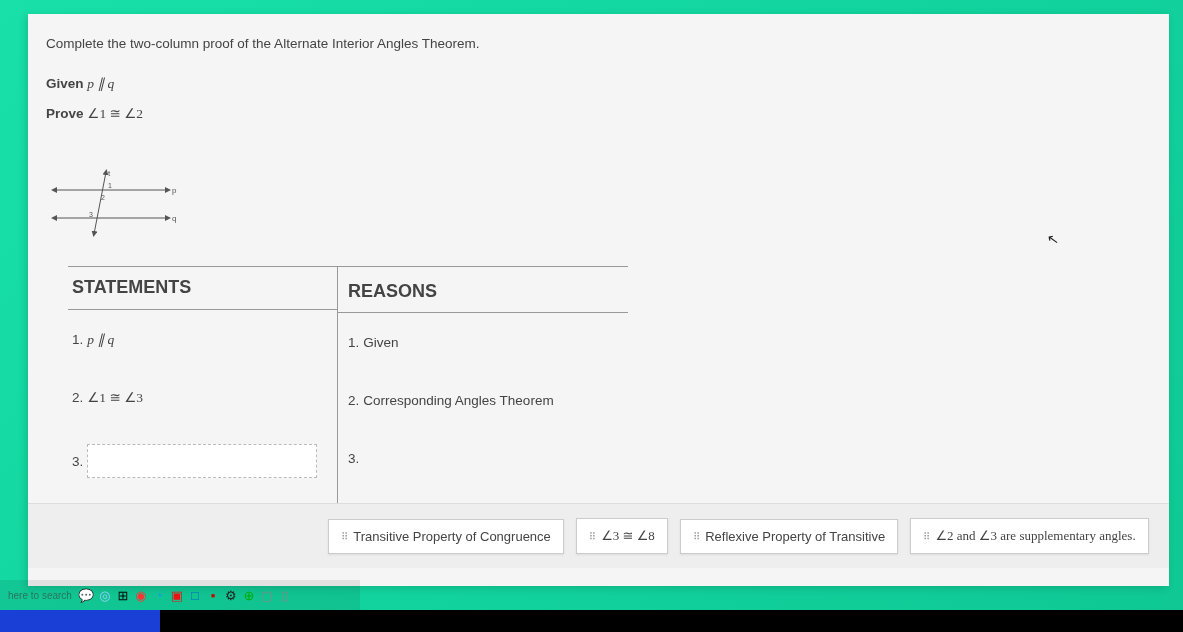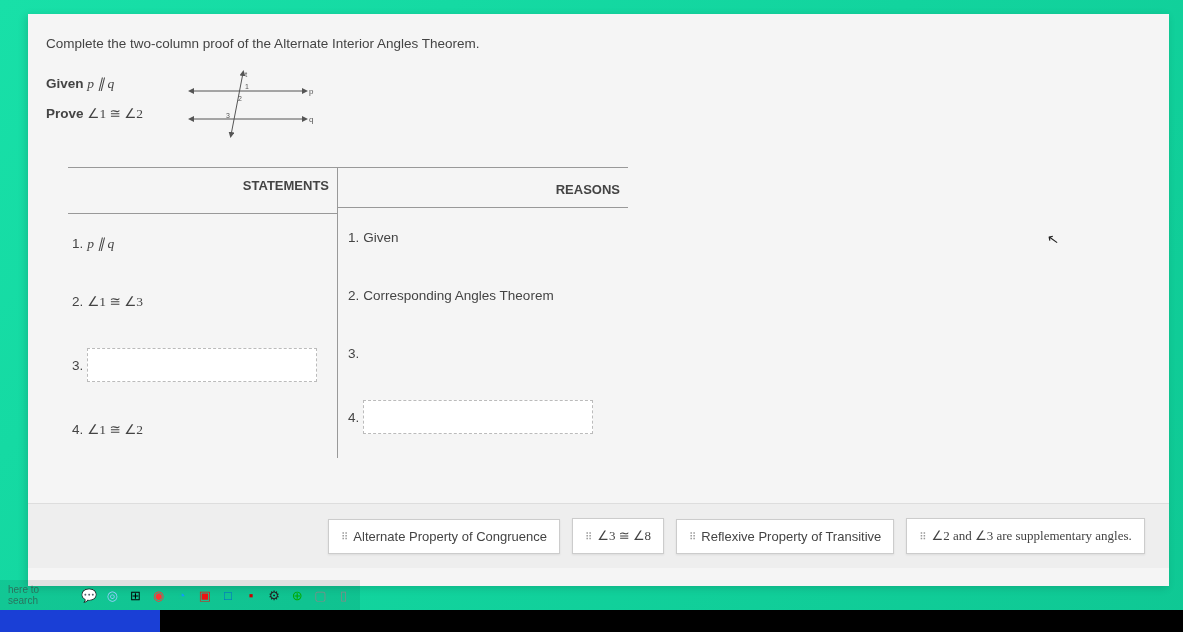--- a/index.html
+++ b/index.html
@@ -10,33 +10,33 @@
     background: #f5f5f5;
     width: 100%;
     height: 572px;
     padding: 22px 18px 18px 18px;
     position: relative;
     box-shadow: -2px 2px 8px rgba(0,0,0,0.15);
   }
   
   .prompt { font-size: 13.5px; color: #444; margin-bottom: 18px; }
   
-  .given-row { display: flex; align-items: flex-start; gap: 40px; margin-bottom: 28px; }
+  .given-row { display: flex; align-items: flex-start; gap: 40px; margin-bottom: 28px; flex-direction: column; }
   .givprove { font-size: 13.5px; color: #444; line-height: 2.2; }
   .givprove b { font-weight: bold; }
   .math-i { font-style: italic; font-family: 'Times New Roman', serif; }
   .ang { font-family: 'Times New Roman', serif; }
   
   .diagram { width: 140px; height: 70px; }
   
   .proof-table { display: flex; margin-left: 22px; border-top: 1px solid #999; width: 560px; }
   .col { padding: 0; }
   .col-st { width: 270px; border-right: 1px solid #999; }
   .col-re { width: 290px; }
-  .hdr { font-weight: bold; font-size: 13px; color: #444; padding: 10px 8px 20px 4px; border-bottom: 1px solid #999; text-align: right; }
+  .hdr { font-weight: bold; font-size: 18px; color: #444; padding: 10px 8px 11px 4px; border-bottom: 1px solid #999; }
   .col-re .hdr { padding-left: 10px; padding-top: 14px; padding-bottom: 10px; }
   .cell { padding: 18px 8px 18px 4px; font-size: 13.5px; color: #444; min-height: 58px; display: flex; align-items: center; }
   .col-re .cell { padding-left: 10px; }
   
   .dropzone {
     border: 1.5px dashed #bbb;
     background: #fff;
     min-width: 230px;
     height: 34px;
     display: inline-block;
@@ -65,21 +65,21 @@
     box-shadow: 0 1px 2px rgba(0,0,0,0.08);
   }
   .grip { color: #999; font-size: 10px; letter-spacing: -1px; }
   
   .cursor { position: absolute; top: 217px; right: 110px; font-size: 14px; color: #222; transform: rotate(-10deg); }
   
   .taskbar {
     position: absolute; left: 0; bottom: 22px;
     width: 360px; height: 30px;
     background: rgba(0,0,0,0.08);
-    display: flex; align-items: center; gap: 6px;
+    display: flex; align-items: center; 
     padding: 0 8px;
     font-size: 12px;
   }
   .taskbar .lbl { color: #3a3a3a; font-size: 10px; margin-right: 6px; opacity: .6; }
   .tb-ic { width: 18px; height: 18px; display:flex; align-items:center; justify-content:center; font-size:13px; }
   .blackbar { position:absolute; left:0; right:0; bottom:0; height:22px; background:#000; }
   .bluebar { position:absolute; left:0; bottom:0; width:160px; height:22px; background:#1a3fd6; }
 </style>
 </head>
 <body>
@@ -158,21 +158,21 @@
         <span class="dropzone"></span>
       </div>
     </div>
   </div>
 
   <span class="cursor">↖</span>
 
   <div class="answer-bank">
     <div class="tile">
       <span class="grip">⠿</span>
-      <span>Alternate Property of Congruence</span>
+      <span>Transitive Property of Congruence</span>
     </div>
     <div class="tile">
       <span class="grip">⠿</span>
       <span class="ang">∠3 ≅ ∠8</span>
     </div>
     <div class="tile">
       <span class="grip">⠿</span>
       <span>Reflexive Property of Transitive</span>
     </div>
     <div class="tile">

